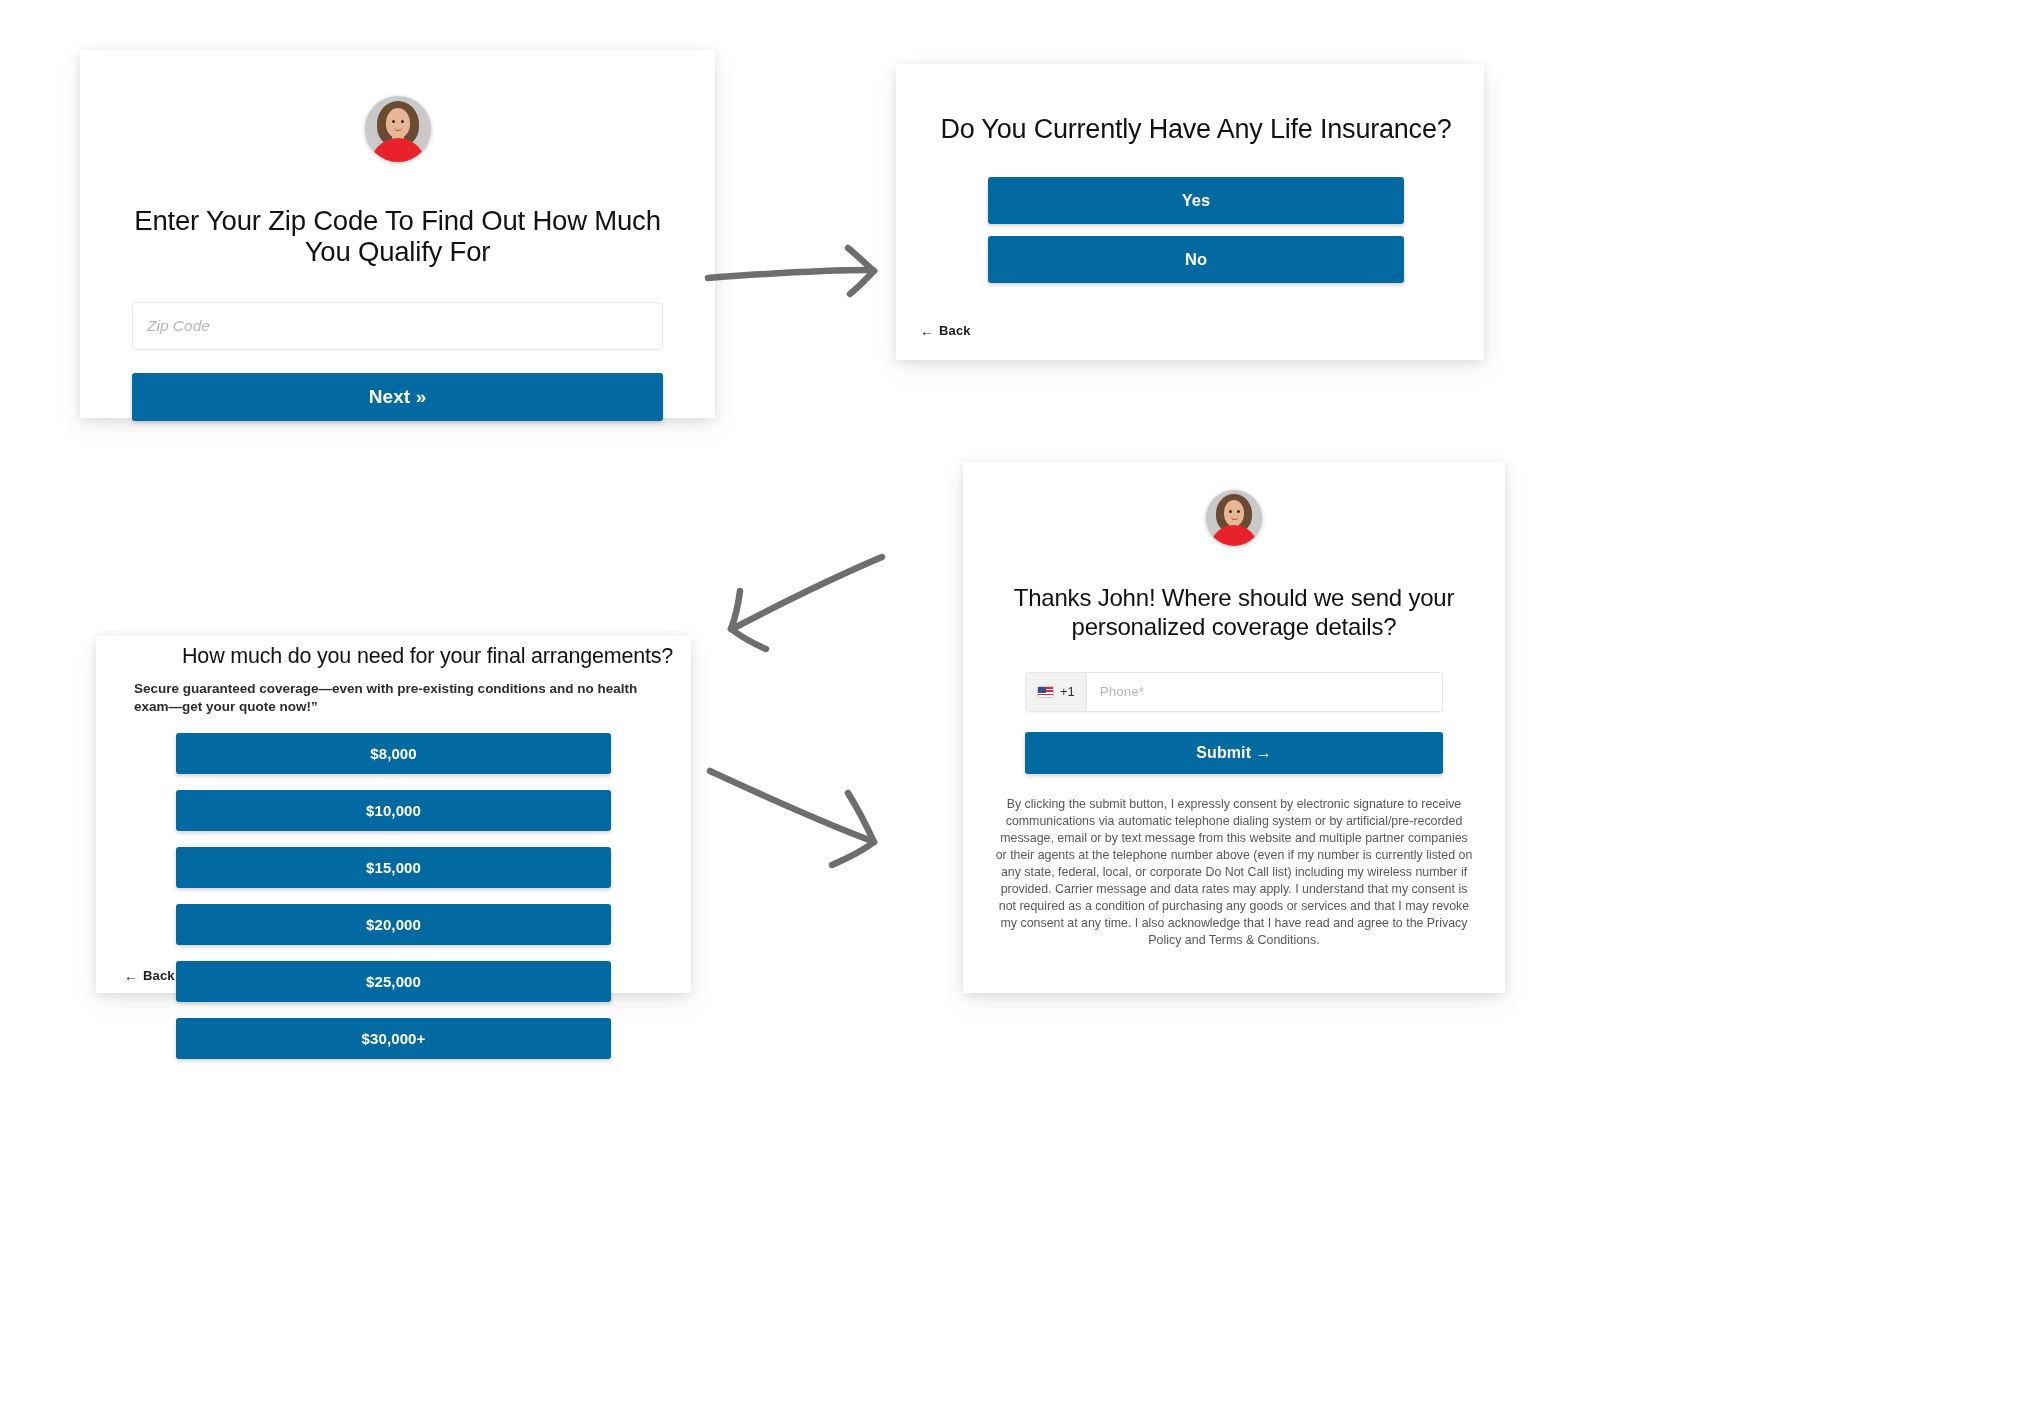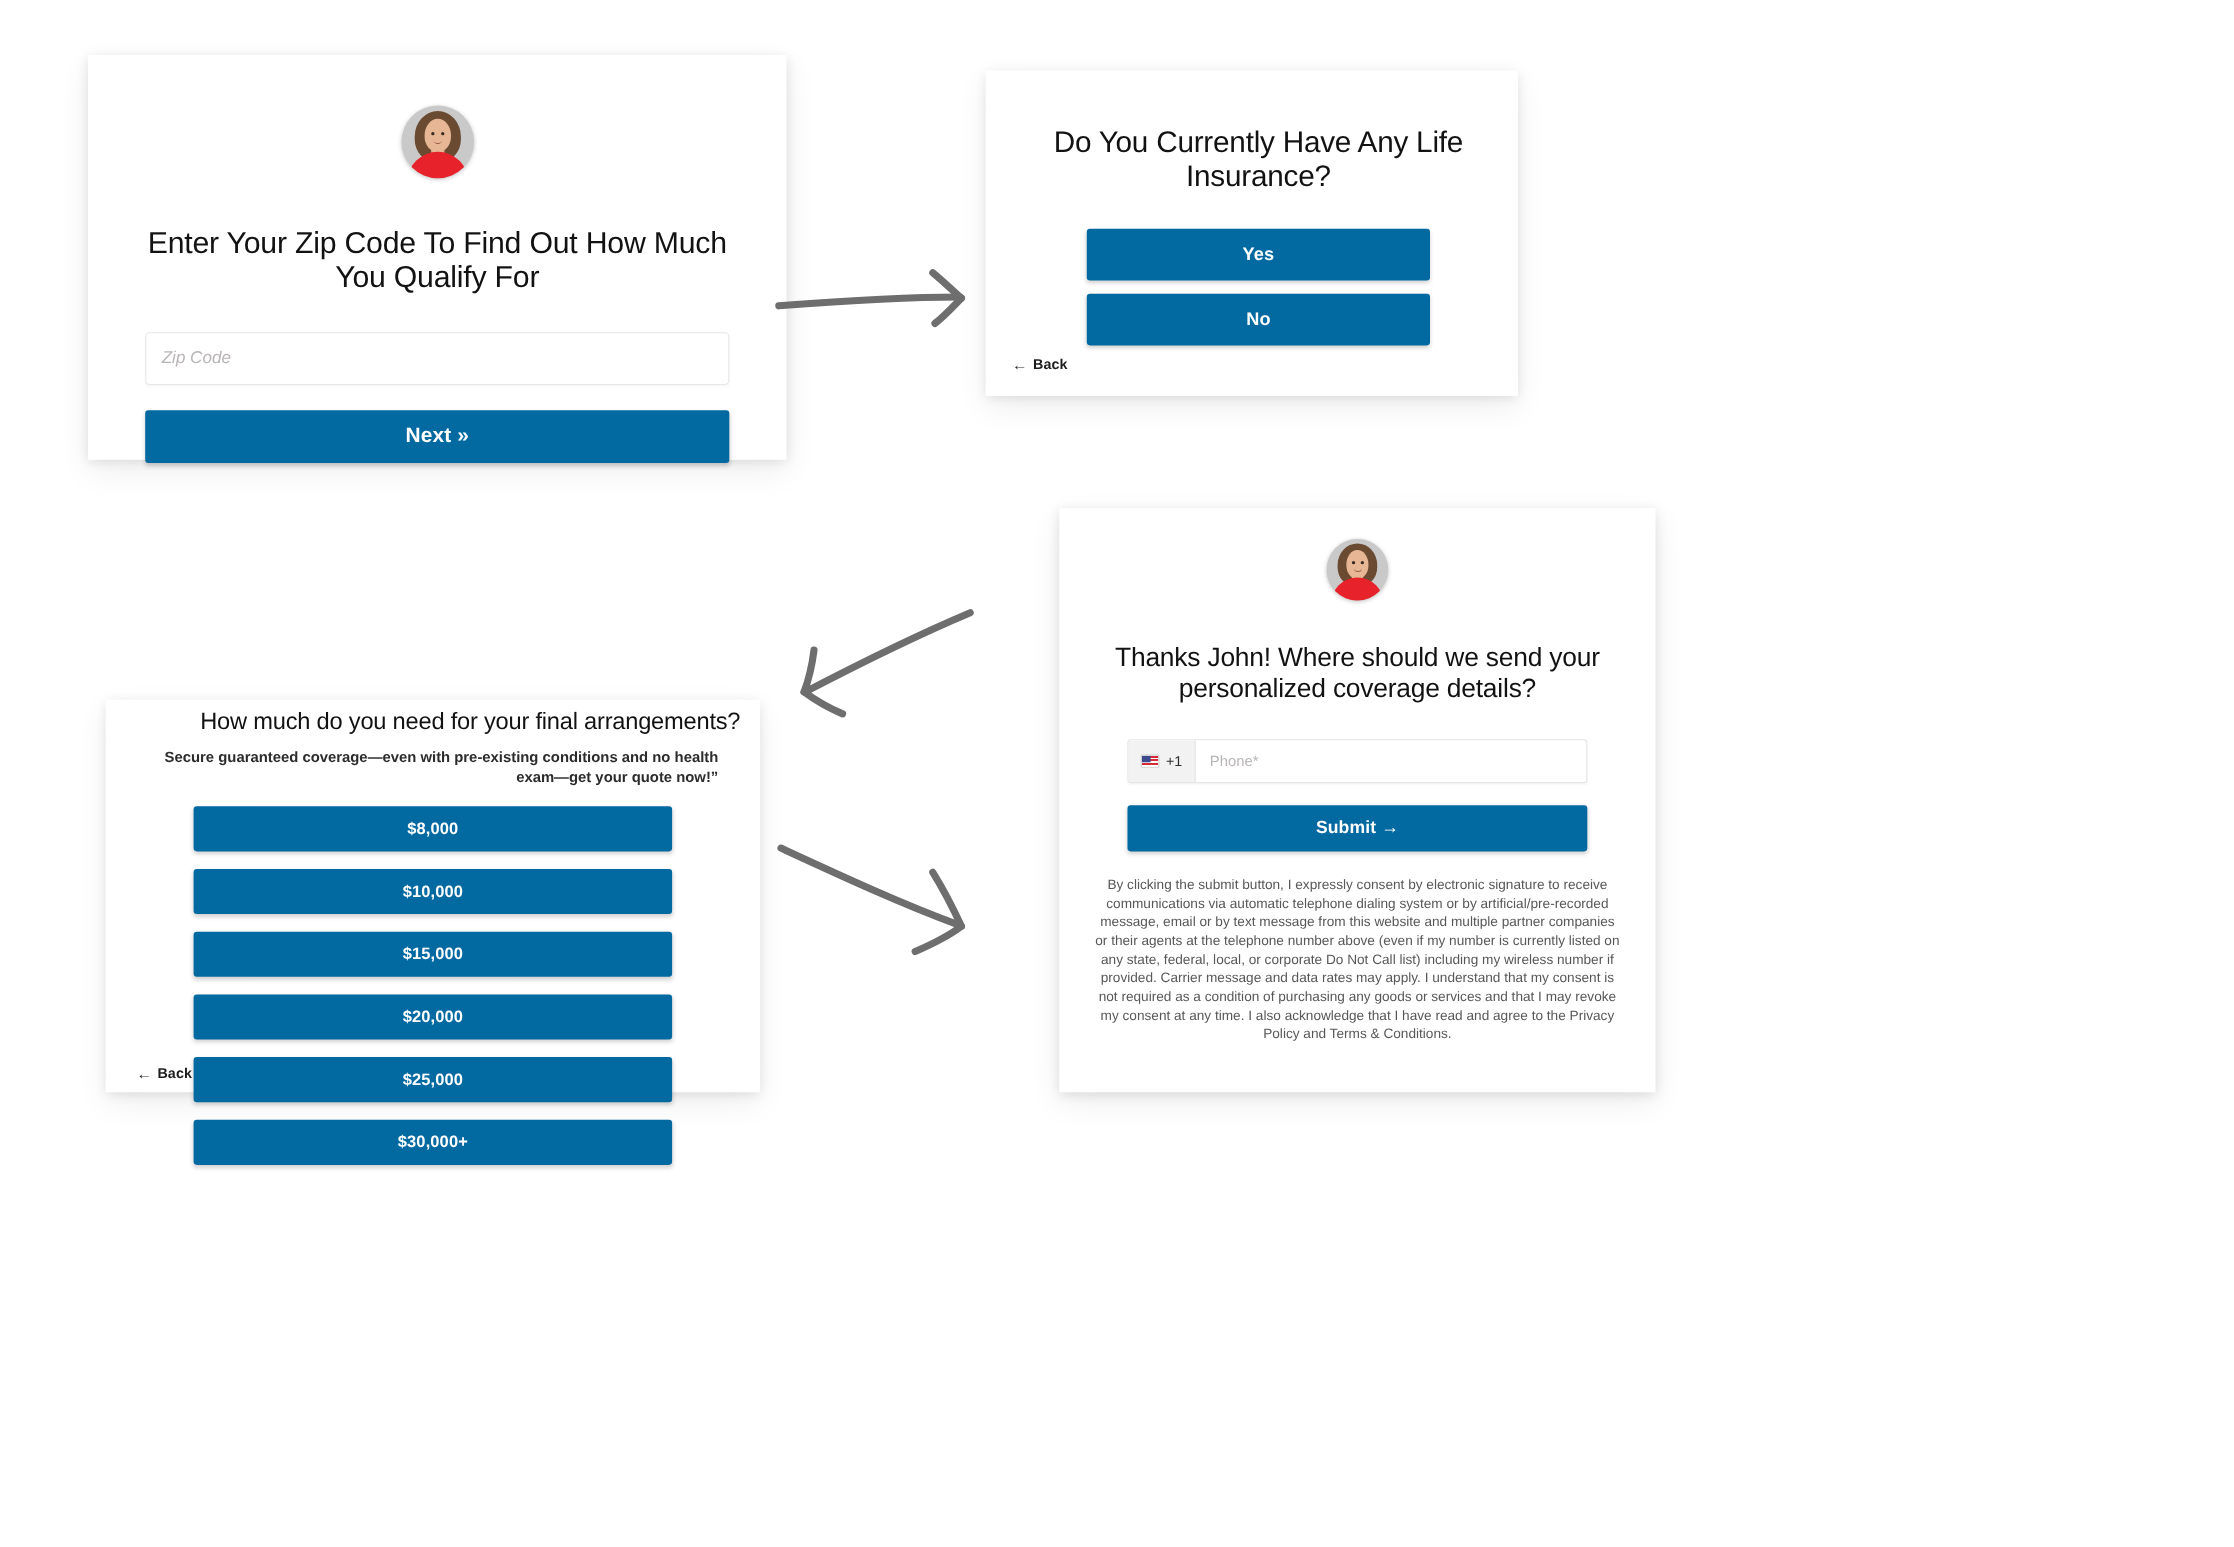--- a/index.html
+++ b/index.html
@@ -129,21 +129,21 @@
   #zip-next {
     margin: 23px 52px 0 52px;
     height: 48px;
     font-size: 19px;
     width: calc(100% - 104px);
   }
 
   
   #card-insurance {
     left: 896px; top: 64px;
-    width: 484px; height: 296px; padding-left: 12px;
+    width: 588px; height: 296px; padding-left: 12px;
   }
   #card-insurance .q-title {
     margin: 50px 28px 0 28px;
     text-align: center;
     font-size: 27px;
     font-weight: 400;
     color: #121212;
     letter-spacing: -0.2px;
   }
   .yn-wrap { margin: 32px 80px 0 80px; }
@@ -175,21 +175,21 @@
   #card-amounts .a-title {
     margin: 8px 18px 0 18px;
     text-align: right;
     font-size: 21.5px;
     font-weight: 400;
     color: #121212;
     letter-spacing: -0.2px;
   }
   #card-amounts .a-sub {
     margin: 11px 38px 0 38px;
-    text-align: right;
+    text-align: left;
     font-size: 13.5px;
     font-weight: 700;
     line-height: 1.35;
     color: #2c2c2c;
   }
   .amount-wrap { margin: 17px 80px 0 80px; }
   .amount-btn {
     height: 41px;
     width: 100%;
     font-size: 15px;

